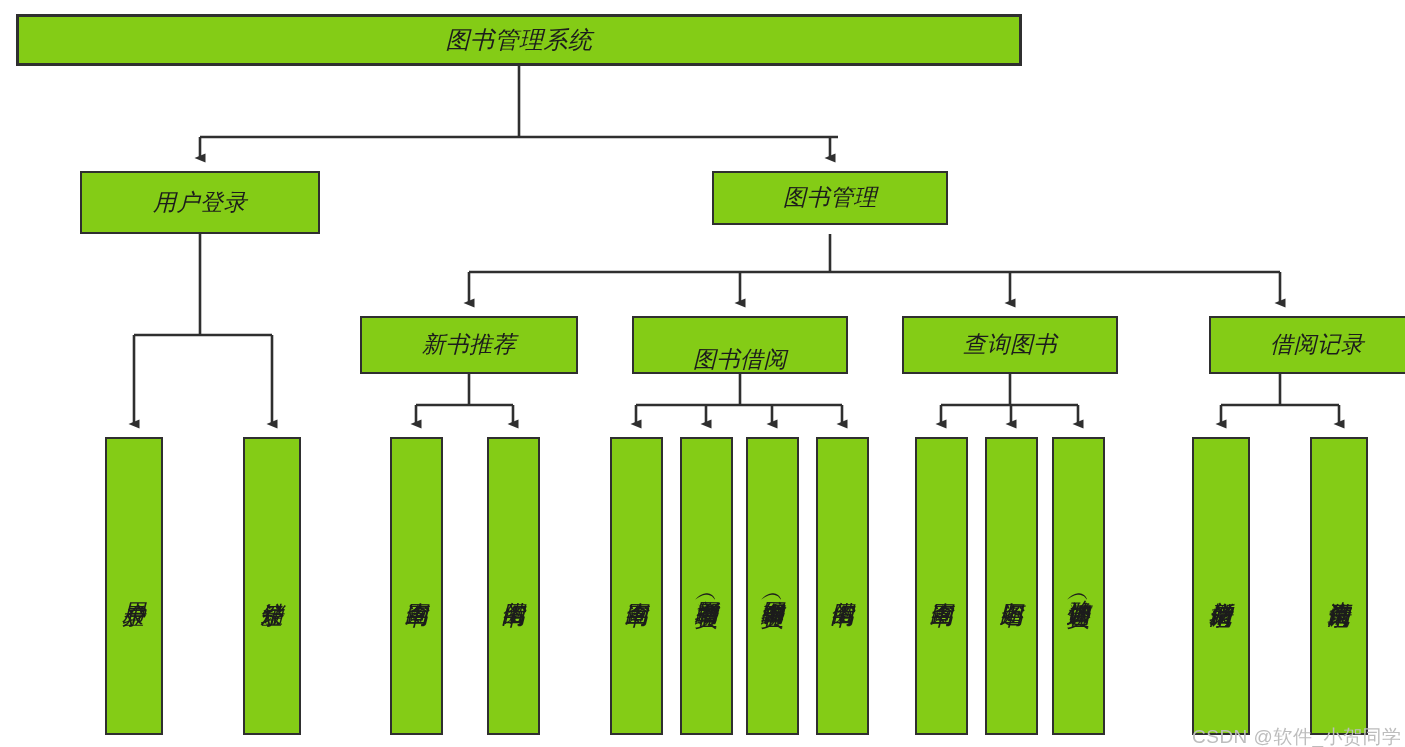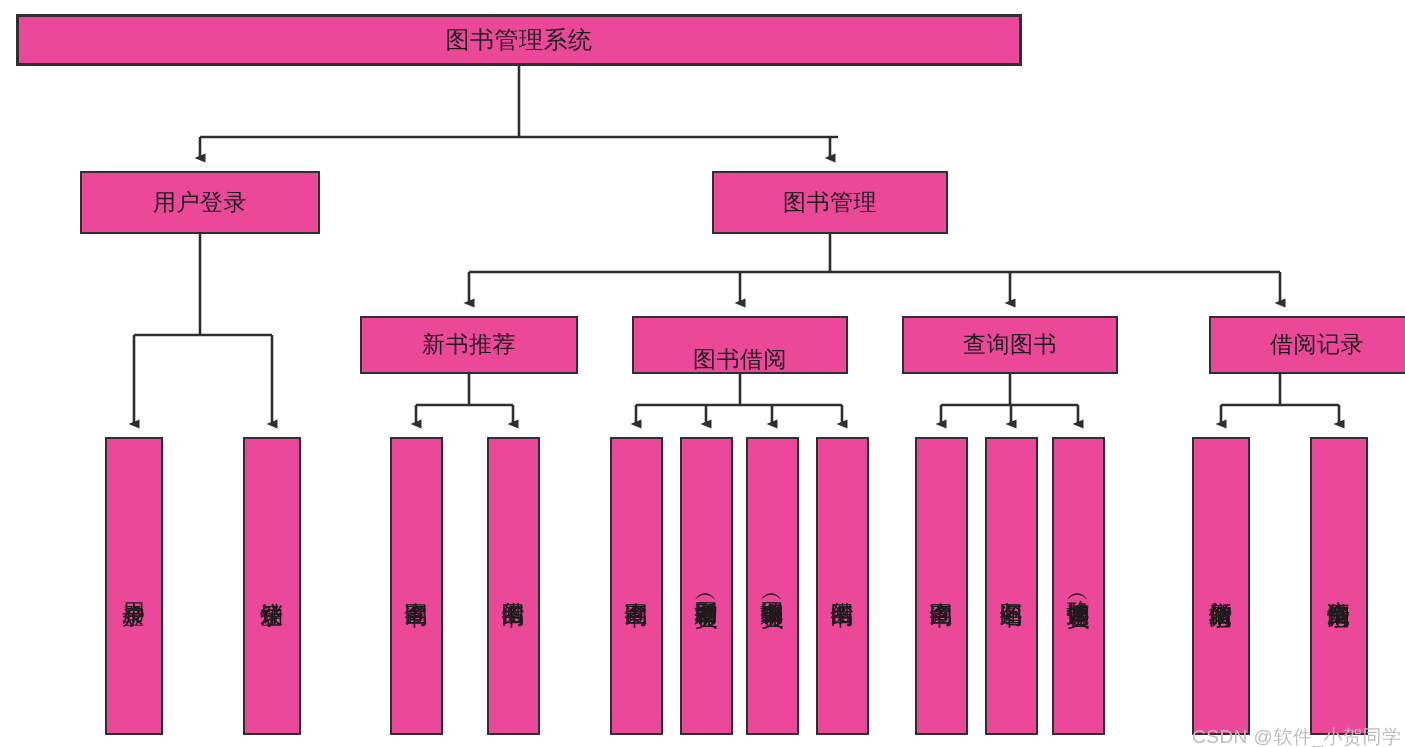--- a/index.html
+++ b/index.html
@@ -22,26 +22,27 @@
     position: absolute;
     left: 0;
     top: 0;
     width: 1405px;
     height: 747px;
     pointer-events: none;
   }
   .node {
     position: absolute;
     box-sizing: border-box;
-    background: #ec4899;
+    background: #84cc16;
     border: 2.5px solid #2f2f2f;
     display: flex;
     align-items: center;
     justify-content: center;
     text-align: center;
+    font-style: italic;
   }
   .node.root {
     border-width: 3px;
   }
   .node .label-h {
     font-size: 23px;
     line-height: 1.1;
     letter-spacing: 0.5px;
     color: #1c1c1c;
     white-space: nowrap;
@@ -127,21 +128,21 @@
     </g>
   </svg>
 
   <div class="node root" style="left:16px; top:14px; width:1006px; height:52px;">
     <span class="label-h">图书管理系统</span>
   </div>
 
   <div class="node" style="left:80px; top:171px; width:240px; height:63px;">
     <span class="label-h">用户登录</span>
   </div>
-  <div class="node" style="left:712px; top:171px; width:236px; height:63px;">
+  <div class="node" style="left:712px; top:171px; width:236px; height:54px;">
     <span class="label-h">图书管理</span>
   </div>
 
   <div class="node" style="left:360px; top:316px; width:218px; height:58px;justify-content:center;">
     <span class="label-h">新书推荐</span>
   </div>
   <div class="node" style="left:632px; top:316px; width:216px; height:58px;align-items:flex-end;">
     <span class="label-h">图书借阅</span>
   </div>
   <div class="node" style="left:902px; top:316px; width:216px; height:58px;">

